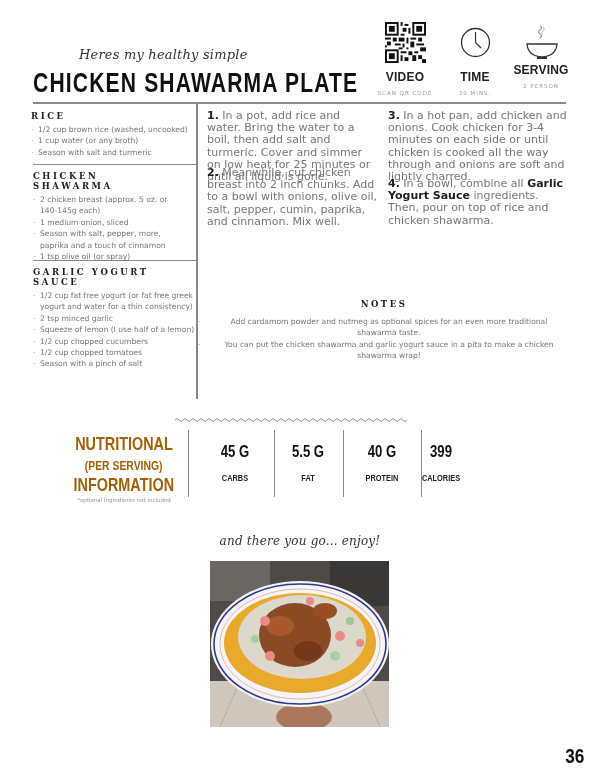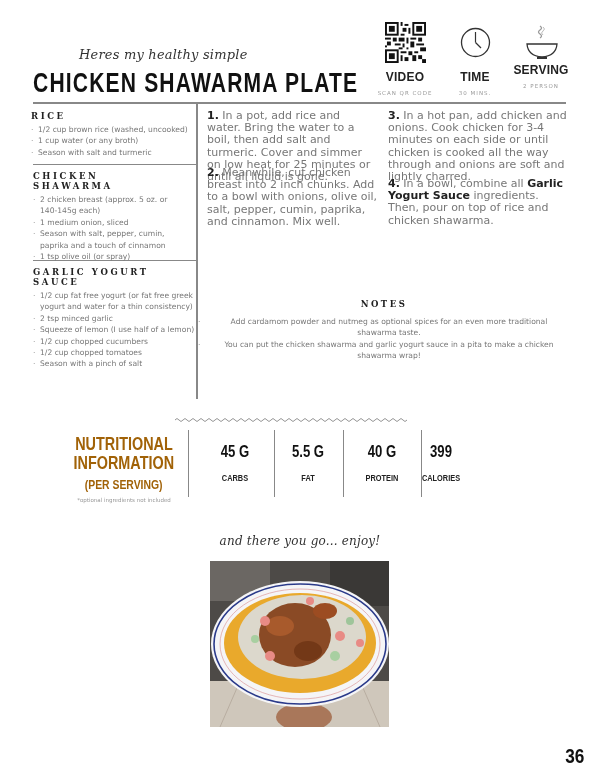--- a/index.html
+++ b/index.html
@@ -122,21 +122,21 @@
     <li>1 cup water (or any broth)</li>
     <li>Season with salt and turmeric</li>
   </ul>
 </div>
 
 <div class="abs" style="left:33px; top:171px; width:150px;">
   <div class="sec-title">CHICKEN SHAWARMA</div>
   <ul class="ing" style="margin-top:3px;">
     <li>2 chicken breast (approx. 5 oz. or 140-145g each)</li>
     <li>1 medium onion, sliced</li>
-    <li>Season with salt, pepper, cumin, paprika and a touch of cinnamon</li>
+    <li>Season with salt, pepper, more, paprika and a touch of cinnamon</li>
     <li>1 tsp olive oil (or spray)</li>
   </ul>
 </div>
 
 <div class="abs" style="left:33px; top:267px; width:166px;">
   <div class="sec-title">GARLIC YOGURT SAUCE</div>
   <ul class="ing" style="margin-top:3px;">
     <li>1/2 cup fat free yogurt (or fat free greek yogurt and water for a thin consistency)</li>
     <li>2 tsp minced garlic</li>
     <li>Squeeze of lemon (I use half of a lemon)</li>
@@ -168,22 +168,22 @@
 </div>
 
 <div class="abs" style="left:175px; top:409px;">
   <svg width="232" height="8" viewBox="0 0 232 8">
     <path d="M0 4 q2 -3 4 0 t4 0 t4 0 t4 0 t4 0 t4 0 t4 0 t4 0 t4 0 t4 0 t4 0 t4 0 t4 0 t4 0 t4 0 t4 0 t4 0 t4 0 t4 0 t4 0 t4 0 t4 0 t4 0 t4 0 t4 0 t4 0 t4 0 t4 0 t4 0 t4 0 t4 0 t4 0 t4 0 t4 0 t4 0 t4 0 t4 0 t4 0 t4 0 t4 0 t4 0 t4 0 t4 0 t4 0 t4 0 t4 0 t4 0 t4 0 t4 0 t4 0 t4 0 t4 0 t4 0 t4 0 t4 0 t4 0 t4 0 t4 0" fill="none" stroke="#888" stroke-width="0.9"></path>
   </svg>
 </div>
 
 <div class="abs" style="left:60px; top:435px; width:128px;">
   <div class="nut-head" style="font-size:18px; line-height:19px;"><span style="display:inline-block; transform:scaleX(0.8);">NUTRITIONAL</span></div>
+  <div class="nut-head" style="font-size:13px; line-height:20px; margin-top:2px;"><span style="display:inline-block; transform:scaleX(0.8);">(PER SERVING)</span></div>
   <div class="nut-head" style="font-size:18px; line-height:19px;"><span style="display:inline-block; transform:scaleX(0.8);">INFORMATION</span></div>
-  <div class="nut-head" style="font-size:13px; line-height:20px; margin-top:2px;"><span style="display:inline-block; transform:scaleX(0.8);">(PER SERVING)</span></div>
   <div style="font-size:5.5px; color:#999; text-align:center; margin-top:2px;">*optional ingredients not included</div>
 </div>
 
 <div class="abs vline" style="left:188px; top:430px; height:67px; width:1.2px;"></div>
 <div class="abs vline" style="left:274px; top:430px; height:67px; width:1.2px;"></div>
 <div class="abs vline" style="left:343px; top:430px; height:67px; width:1.2px;"></div>
 <div class="abs vline" style="left:421px; top:430px; height:67px; width:1.2px;"></div>
 
 <div class="abs nut-col" style="left:195px; top:443px;">
   <div class="nut-val">45 G</div>

